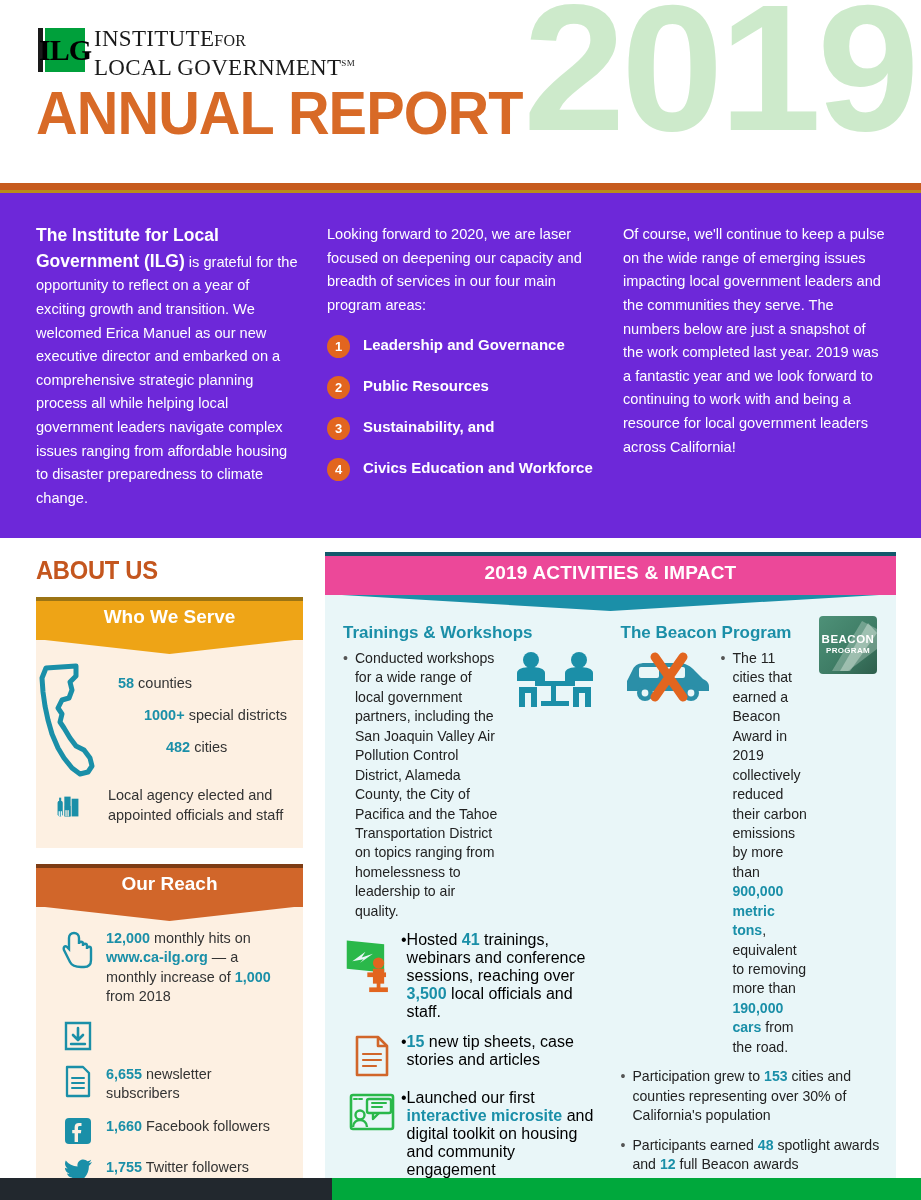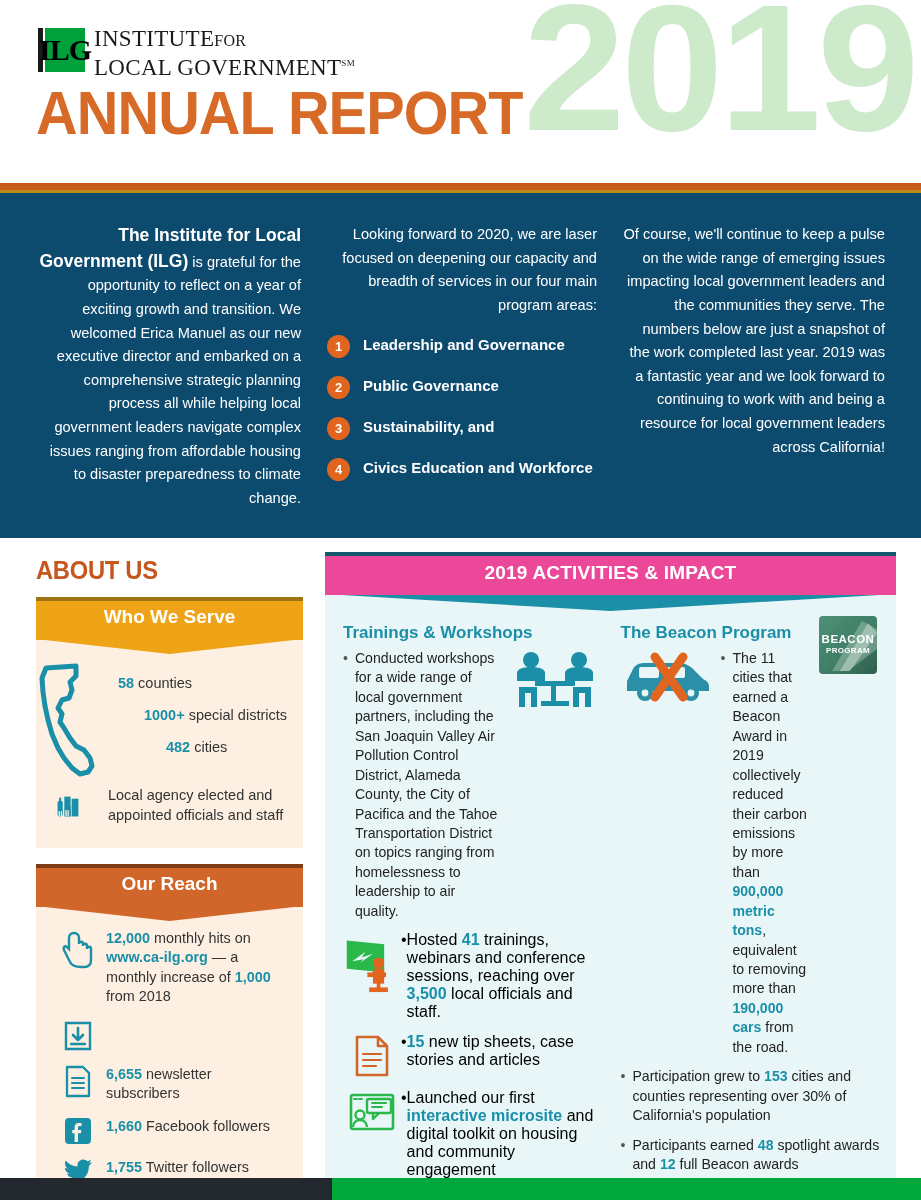--- a/index.html
+++ b/index.html
@@ -37,23 +37,23 @@
     position: absolute; left: 36px; top: 82px;
     font-size: 62px; font-weight: bold; color: #d86a27;
     letter-spacing: -1px; line-height: 1;
     transform: scaleX(0.93); transform-origin: left center;
   }
   .rule-orange { height: 7px; background: #c75b1e; }
   .rule-gold { height: 3px; background: #b98c1a; }
 
   
   .green-band {
-    background: #0c4a6e; color: #ffffff;
+    background: #6d28d9; color: #ffffff;
     padding: 30px 36px 26px 36px;
-    display: flex; gap: 26px; height: 345px; text-align: right;
+    display: flex; gap: 26px; height: 345px;
   }
   .gcol { flex: 1; font-size: 14.6px; line-height: 1.62; }
   .gcol.c1 { max-width: 265px; }
   .gcol.c2 { max-width: 280px; }
   .gcol.c3 { max-width: 262px; }
   .lead-bold { font-weight: bold; font-size: 17.5px; line-height: 1.38; }
   .prog-list { margin-top: 16px; }
   .prog-item { display: flex; align-items: flex-start; margin-bottom: 17px; }
   .prog-num {
     width: 23px; height: 23px; border-radius: 50%; background: #e2651f;
@@ -183,21 +183,21 @@
   </div>
   <div class="gcol c2">
     <div>Looking forward to 2020, we are laser focused on deepening our capacity and breadth of services in our four main program areas:</div>
     <div class="prog-list">
       <div class="prog-item">
         <div class="prog-num">1</div>
         <div class="prog-label">Leadership and Governance</div>
       </div>
       <div class="prog-item">
         <div class="prog-num">2</div>
-        <div class="prog-label">Public Governance</div>
+        <div class="prog-label">Public Resources</div>
       </div>
       <div class="prog-item">
         <div class="prog-num">3</div>
         <div class="prog-label">Sustainability, and</div>
       </div>
       <div class="prog-item">
         <div class="prog-num">4</div>
         <div class="prog-label">Civics Education and Workforce</div>
       </div>
     </div>

